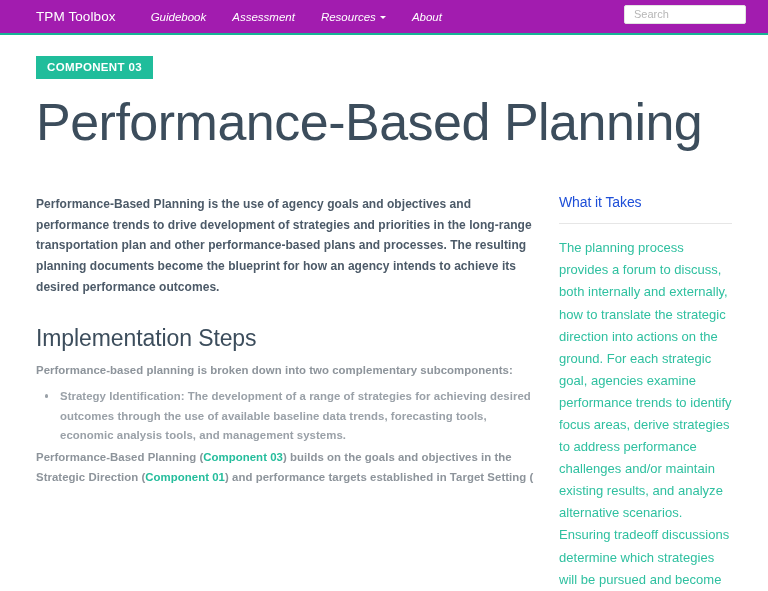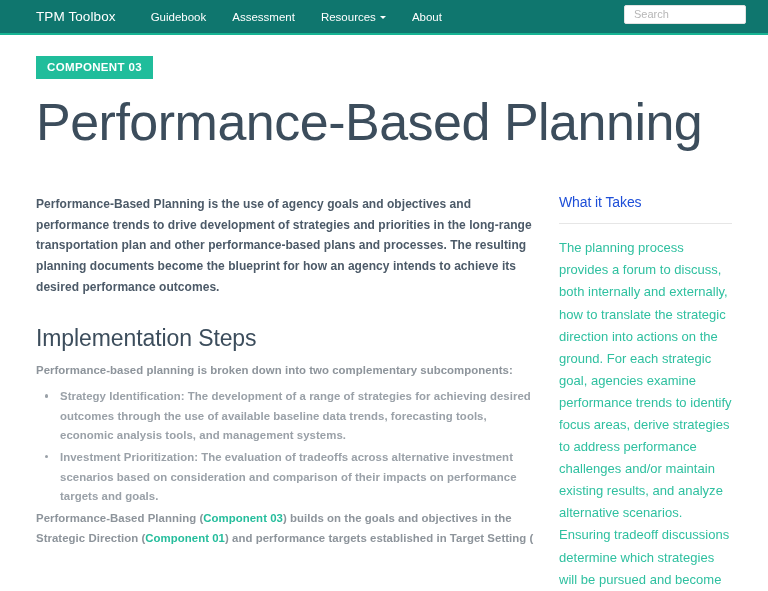--- a/index.html
+++ b/index.html
@@ -6,35 +6,35 @@
   html,body{
     width:768px; height:591px; overflow:hidden;
     background:#ffffff;
     font-family:"Liberation Sans", sans-serif;
     -webkit-font-smoothing:antialiased;
   }
 
   
   .navbar{
     height:35px;
-    background:#0f766e;
+    background:#a21caf;
     display:flex; align-items:center;
     padding:0 0 0 36px;
     position:relative;
     border-bottom:2px solid #17b493;
   }
   .brand{
     color:#ffffff;
     font-size:13.5px;
     letter-spacing:.1px;
     margin-right:22px;
     white-space:nowrap;
     text-decoration:none;
   }
-  .nav-links{ display:flex; align-items:center; gap:0; }
+  .nav-links{ display:flex; align-items:center; gap:0;font-style:italic; }
   .nav-link{
     color:#ffffff;
     font-size:11.5px;
     padding:0 13px;
     white-space:nowrap;
     text-decoration:none;
     display:flex; align-items:center; gap:4px;
   }
   .caret{
     display:inline-block;
@@ -210,21 +210,20 @@
   <div class="columns">
 
     <div class="col-main">
 
       <p class="lede">Performance-Based Planning is the use of agency goals and objectives and performance trends to drive development of strategies and priorities in the long-range transportation plan and other performance-based plans and processes. The resulting planning documents become the blueprint for how an agency intends to achieve its desired performance outcomes.</p>
 
       <h2 class="sec">Implementation Steps</h2>
       <p class="body tight">Performance-based planning is broken down into two complementary subcomponents:</p>
       <ul class="steps">
         <li>Strategy Identification: The development of a range of strategies for achieving desired outcomes through the use of available baseline data trends, forecasting tools, economic analysis tools, and management systems.</li>
-        <li>Investment Prioritization: The evaluation of tradeoffs across alternative investment scenarios based on consideration and comparison of their impacts on performance targets and goals.</li>
       </ul>
 
       <p class="body"><span>Performance-Based Planning (</span><a class="clink" href="#">Component 03</a><span>) builds on the goals and objectives in the Strategic Direction (</span><a class="clink" href="#">Component 01</a><span>) and performance targets established in Target Setting (</span></p>
     </div>
 
     <div class="col-side">
       <h3 class="side-title">What it Takes</h3>
       <div class="side-rule"></div>
 
       <p class="side">The planning process provides a forum to discuss, both internally and externally, how to translate the strategic direction into actions on the ground. For each strategic goal, agencies examine performance trends to identify focus areas, derive strategies to address performance challenges and/or maintain existing results, and analyze alternative scenarios. Ensuring tradeoff discussions determine which strategies will be pursued and become concrete projects during programming.</p>

